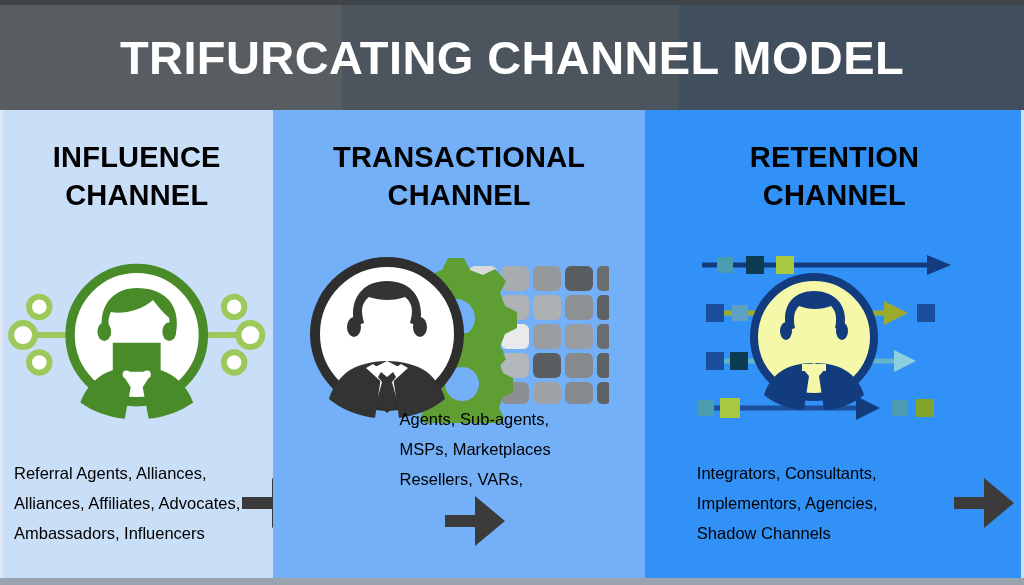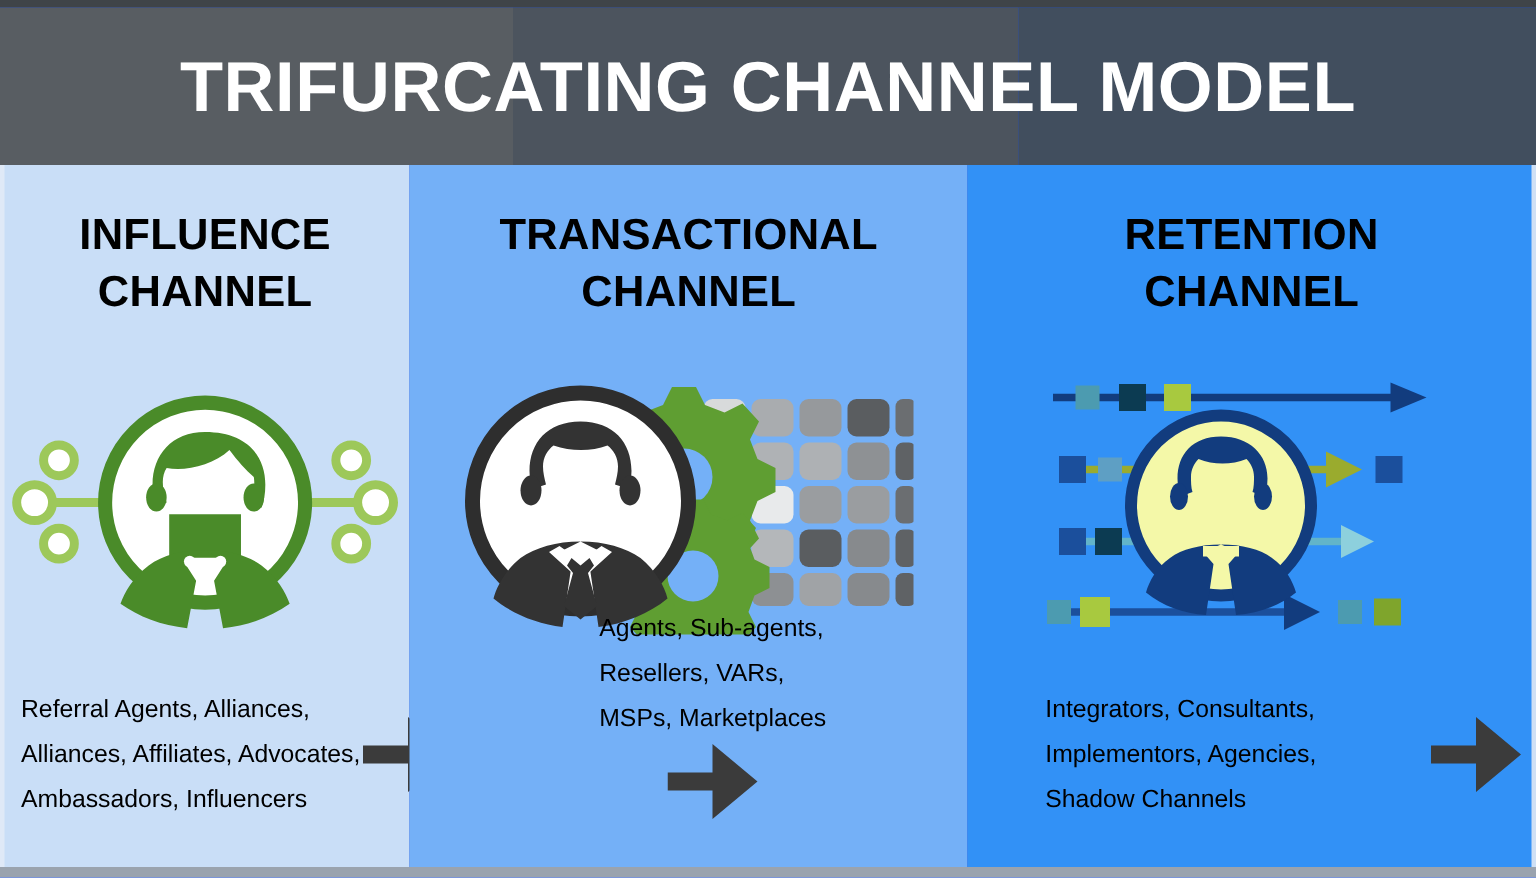--- a/index.html
+++ b/index.html
@@ -8,21 +8,21 @@
   }
   body {
     width: 1024px; height: 585px;
     font-family: "Liberation Sans", sans-serif;
     overflow: hidden;
   }
   .slide {
     position: relative;
     width: 1024px; height: 585px;
     box-sizing: border-box;
-    background: #1d4ed8;
+    background: #6d28d9;
     overflow: hidden;
   }
   
   .top-strip {
     position: absolute; left: 0; top: 0;
     width: 1024px; height: 5px;
     background: #3f4448;
   }
   
   .bottom-strip {
@@ -267,22 +267,22 @@
             <path d="M64 116 l14 10 l14 -10 l7 4 l-21 19 l-21 -19 z" fill="#ffffff"></path>
 
             <path d="M72 124 l6 5 l6 -5 l3 5 l-4 5 l6 22 l-11 9 l-11 -9 l6 -22 l-4 -5 z"></path>
           </g>
         </svg>
       </div>
 
       <div class="foot foot-2">
         <div class="foot-text">
           <div>Agents, Sub-agents,</div>
+          <div>MSPs, Marketplaces</div>
           <div>Resellers, VARs,</div>
-          <div>MSPs, Marketplaces</div>
         </div>
         <svg class="arrow-ico" width="62" height="54" viewBox="0 0 62 54">
           <path d="M0 21 h30 v-19 l30 25 l-30 25 v-19 h-30 z" fill="#3b3b3b"></path>
         </svg>
       </div>
     </div>
 
     <div class="col col-3">
       <div class="col-head">
         <div>RETENTION</div>

